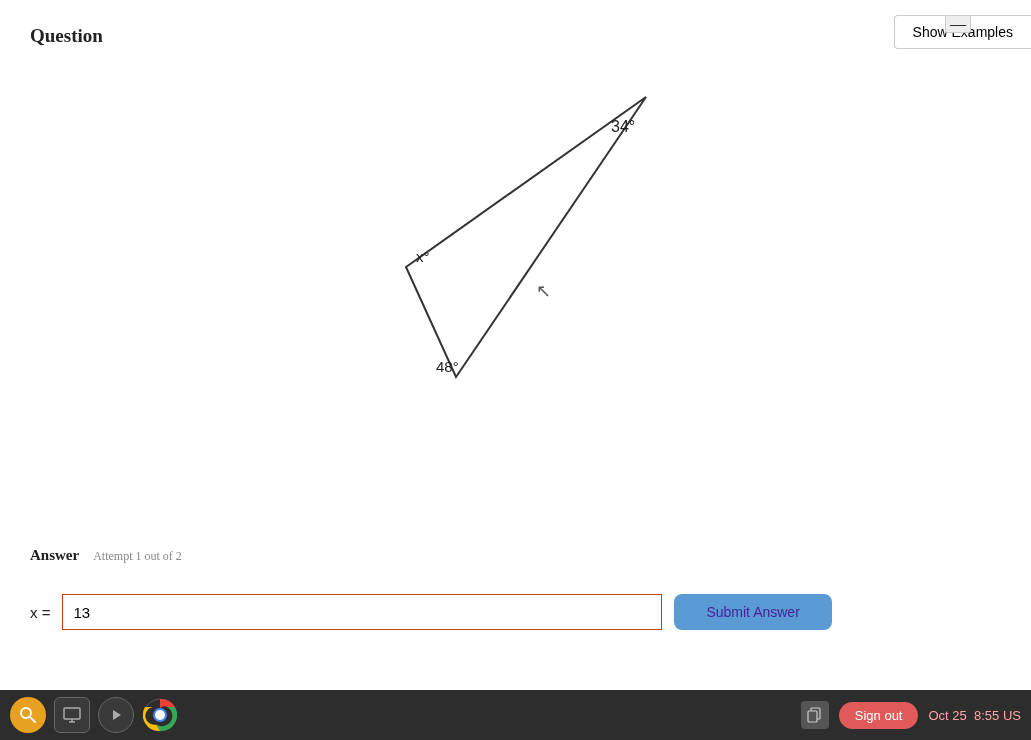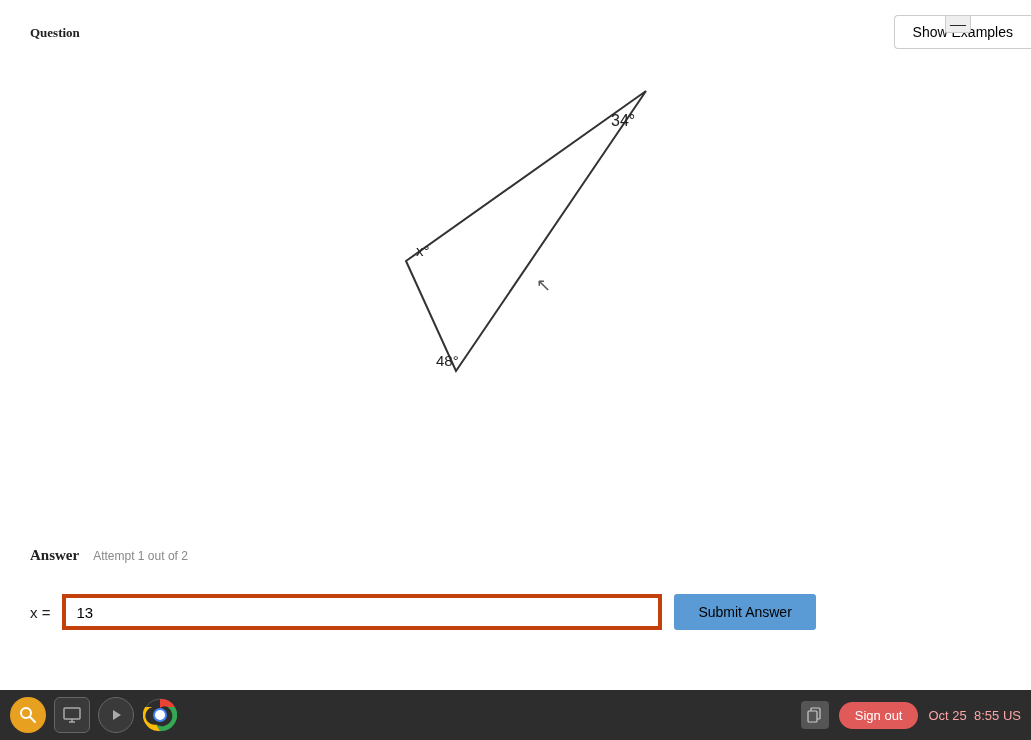--- a/index.html
+++ b/index.html
@@ -29,21 +29,21 @@
       background: white;
       border: 1px solid #ccc;
       padding: 8px 18px;
       font-size: 14px;
       cursor: pointer;
       border-radius: 4px 0 0 4px;
       border-right: none;
     }
 
     .question-label {
-      font-size: 13px;
+      font-size: 19px;
       font-weight: bold;
       color: #222;
       margin-bottom: 18px;
       margin-top: 5px;
     }
 
     .question-text {
       font-size: 20px;
       color: #111;
       font-style: italic;
@@ -77,54 +77,54 @@
       font-weight: bold;
       color: #222;
       margin-bottom: 22px;
     }
 
     .attempt-text {
       font-size: 12px;
       color: #888;
       margin-left: 8px;
       font-style: normal;
-      font-family: Liberation Sans, sans-serif;
+      font-family: Liberation Serif, serif;
     }
 
     .answer-row {
       display: flex;
       align-items: center;
       gap: 12px;
       margin-top: 8px;
     }
 
     .answer-prefix {
       font-size: 15px;
       color: #222;
       font-family: Arial, sans-serif;
     }
 
     .answer-input {
       flex: 1;
       height: 36px;
-      border: 4px solid #c2410c;
+      border: 1px solid #c2410c;
       padding: 0 10px;
       font-size: 15px;
       outline: none;
       max-width: 600px;
     }
 
     .submit-btn {
       background: #5b9bd5;
-      color: #000000;
+      color: #4c1d95;
       border: none;
-      padding: 8px 24px;
+      padding: 8px 32px;
       font-size: 14px;
       cursor: pointer;
-      border-radius: 3px;
+      border-radius: 8px;
       height: 36px;
     }
 
     
     .taskbar {
       position: absolute;
       bottom: 0;
       left: 0;
       right: 0;
       height: 50px;

